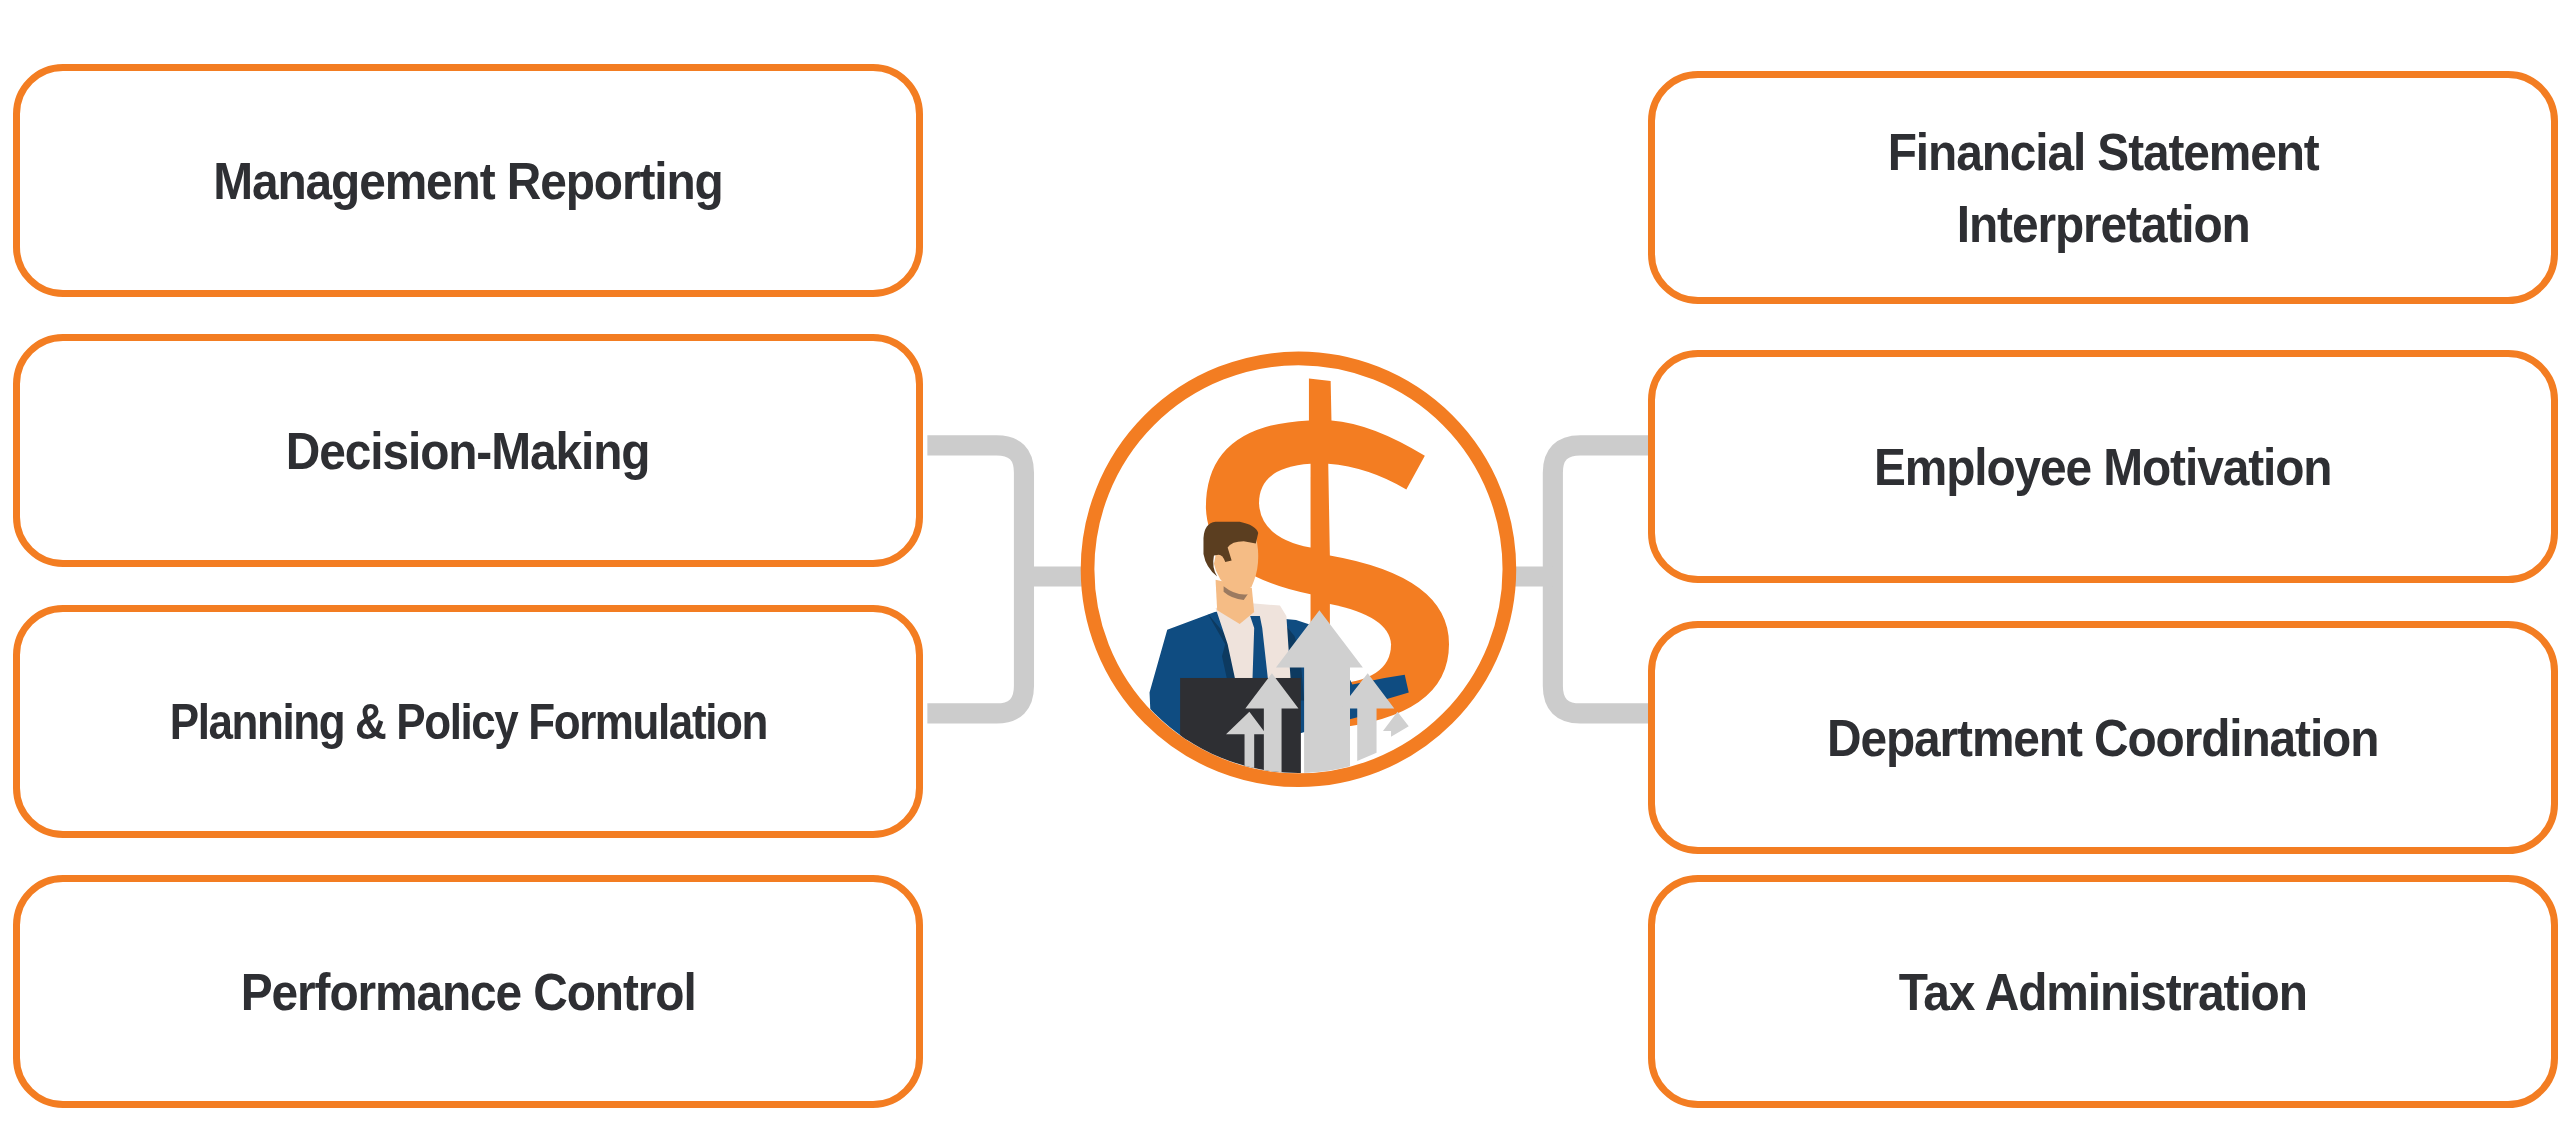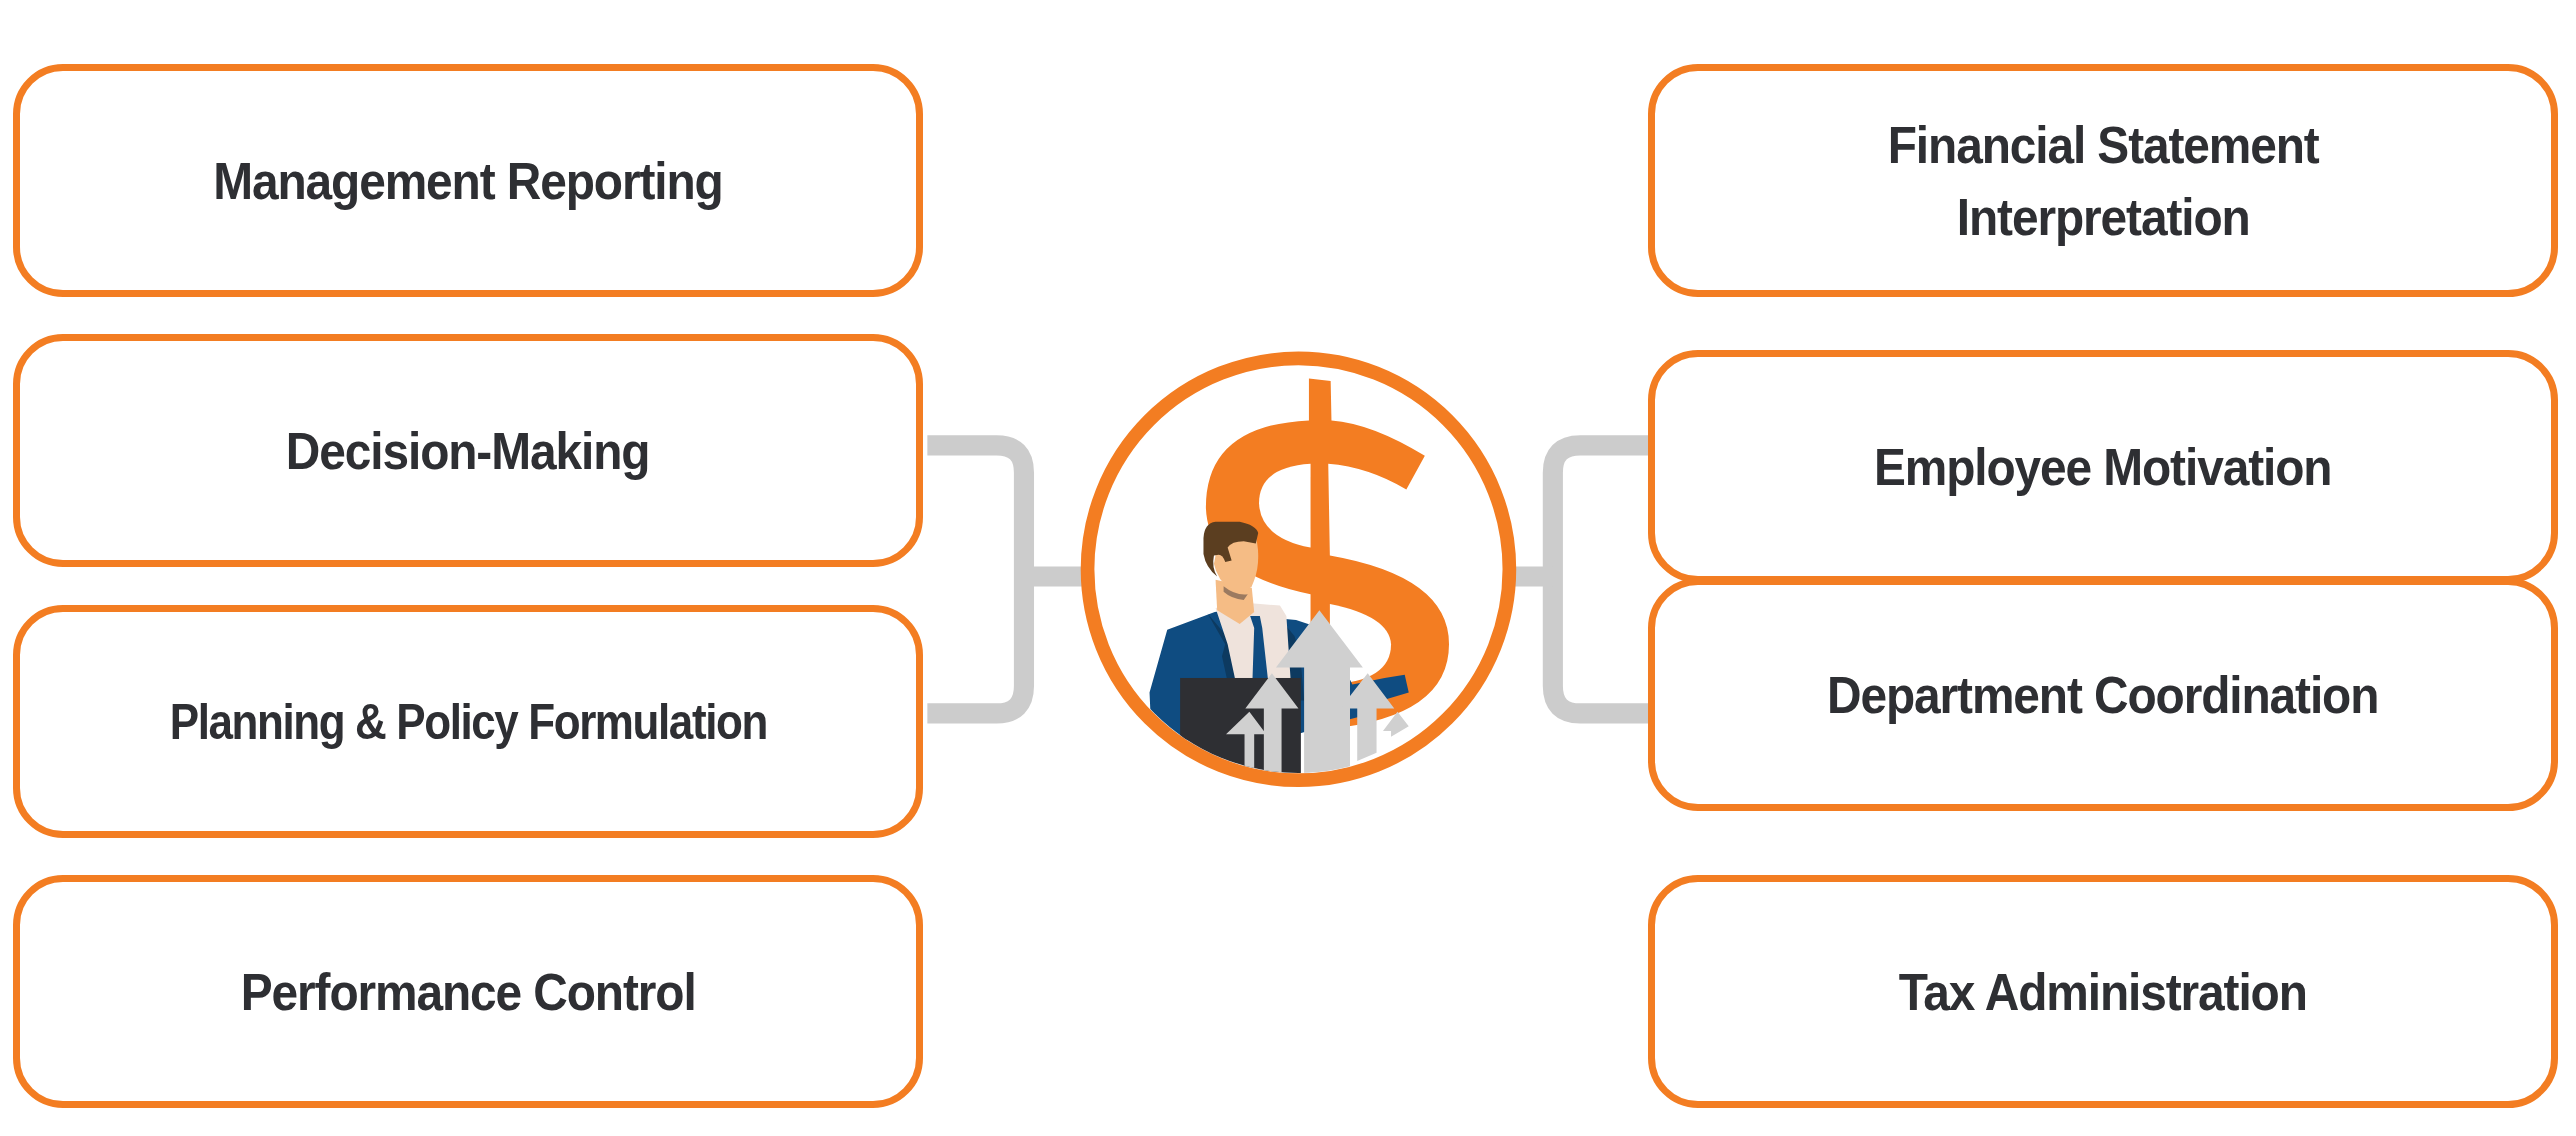--- a/index.html
+++ b/index.html
@@ -99,26 +99,26 @@
 <div class="box left" style="top:334px">
   <span class="label">Decision-Making</span>
 </div>
 <div class="box left" style="top:605px">
   <span class="label wide">Planning &amp; Policy Formulation</span>
 </div>
 <div class="box left" style="top:875px">
   <span class="label">Performance Control</span>
 </div>
 
-<div class="box right" style="top:64px">
+<div class="box right" style="top:71px">
   <span class="label">Financial Statement
 Interpretation</span>
 </div>
 <div class="box right" style="top:350px">
   <span class="label">Employee Motivation</span>
 </div>
-<div class="box right" style="top:578px">
+<div class="box right" style="top:621px">
   <span class="label">Department Coordination</span>
 </div>
 <div class="box right" style="top:875px">
   <span class="label">Tax Administration</span>
 </div>
 
 
 </body></html>

